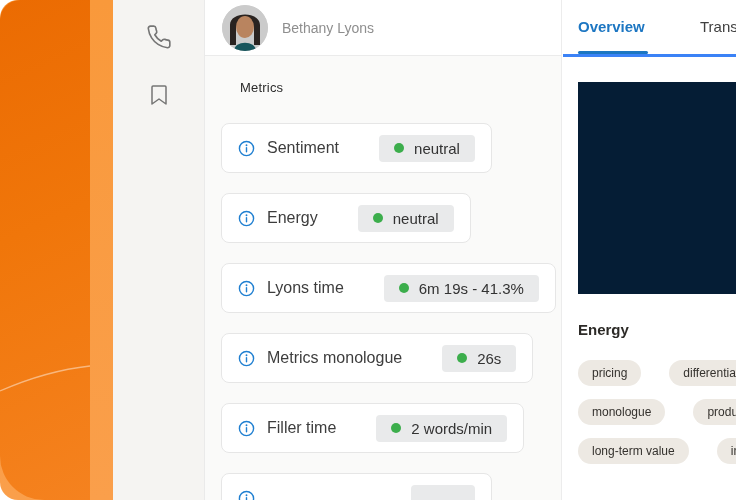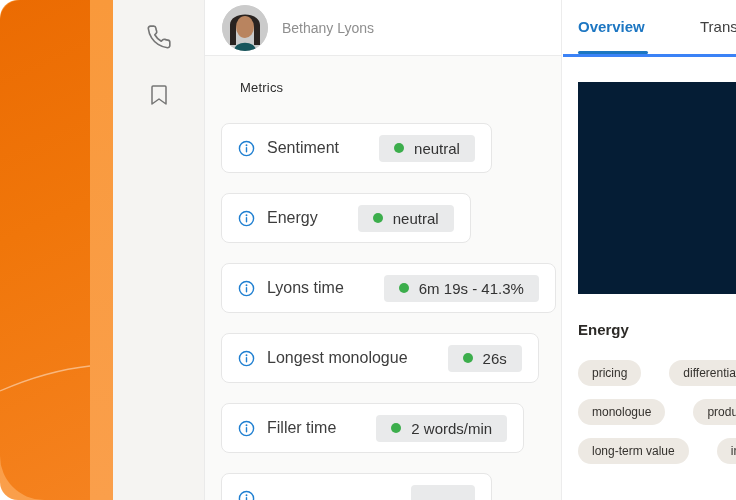--- a/index.html
+++ b/index.html
@@ -211,21 +211,21 @@
   </div>
 
   <div class="card">
     <span class="info">
       <svg width="17" height="17" viewBox="0 0 24 24" fill="none">
         <circle cx="12" cy="12" r="10" stroke="#1F7FD1" stroke-width="2"></circle>
         <line x1="12" y1="11" x2="12" y2="16.5" stroke="#1F7FD1" stroke-width="2" stroke-linecap="round"></line>
         <circle cx="12" cy="7.4" r="1.3" fill="#1F7FD1"></circle>
       </svg>
     </span>
-    <span class="label">Longest monologue</span>
+    <span class="label">Metrics monologue</span>
     <span class="badge">
       <i class="dot"></i>
       <span class="val">26s</span>
     </span>
   </div>
 
   <div class="card">
     <span class="info">
       <svg width="17" height="17" viewBox="0 0 24 24" fill="none">
         <circle cx="12" cy="12" r="10" stroke="#1F7FD1" stroke-width="2"></circle>

